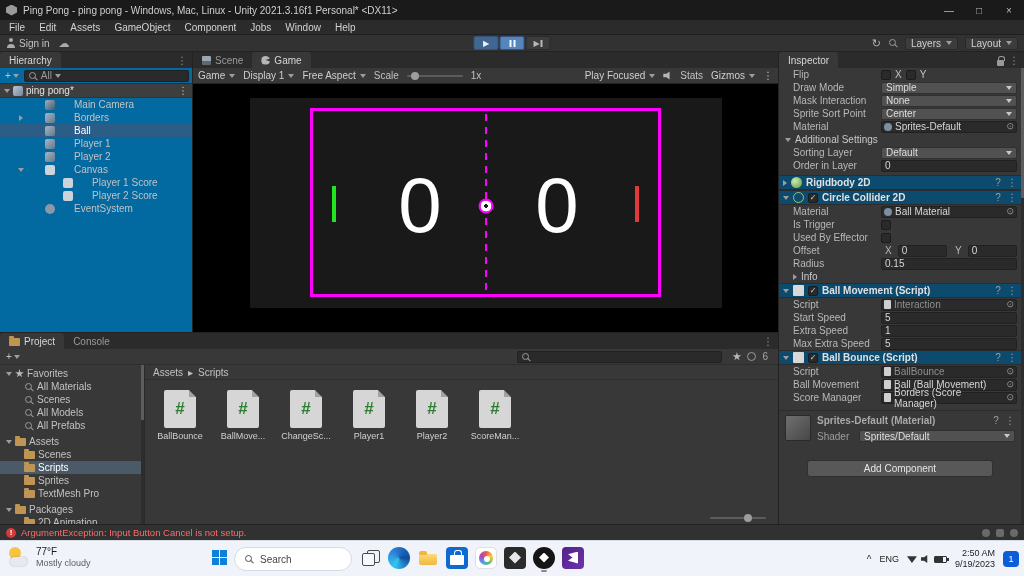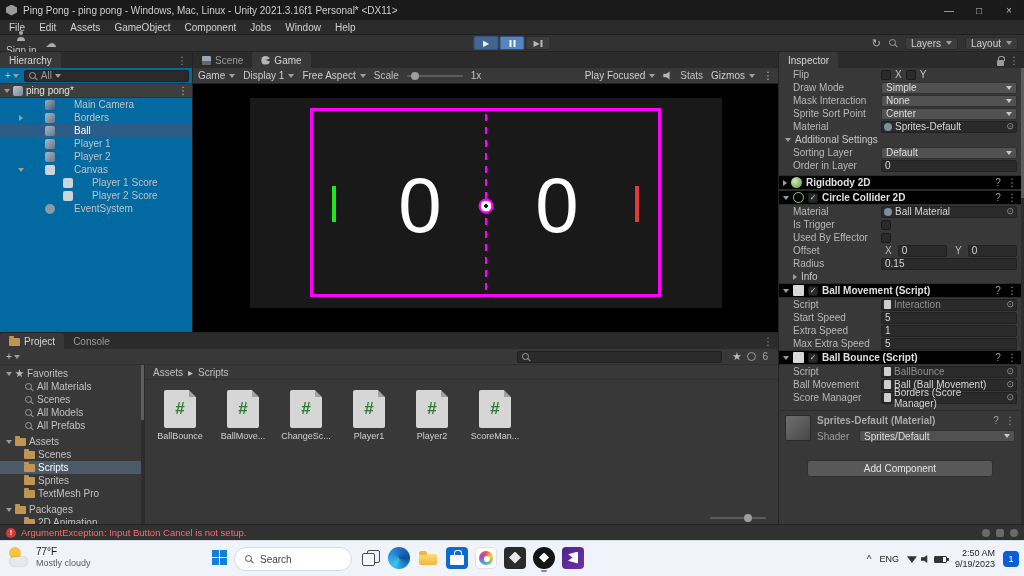--- a/index.html
+++ b/index.html
@@ -13,21 +13,21 @@
   .title { color:#cfcfcf; font-size:10px; white-space:nowrap; }
   .win-controls { margin-left:auto; display:flex; height:100%; }
   .wc { width:30px; display:flex; align-items:center; justify-content:center; color:#bdbdbd; font-size:10px; }
 
   
   .menubar { position:absolute; top:20px; left:0; right:0; height:15px; background:#2b2b2b; border-bottom:1px solid #1f1f1f; display:flex; align-items:center; padding-left:2px; }
   .menu-item { padding:0 7px; color:#d2d2d2; }
 
   
   .toolbar { position:absolute; top:35px; left:0; right:0; height:17px; background:#323232; border-bottom:1px solid #232323; display:flex; align-items:center; padding:0 6px; }
-  .signin { display:flex; align-items:center; gap:4px;flex-direction:column; }
+  .signin { display:flex; align-items:center; gap:4px; }
   .person-icon { width:9px; height:10px; position:relative; }
   .person-icon::before { content:""; position:absolute; top:0; left:2.5px; width:4px; height:4px; border-radius:50%; background:#ababab; }
   .person-icon::after { content:""; position:absolute; bottom:0; left:.5px; width:8px; height:4px; border-radius:4px 4px 0 0; background:#ababab; }
   .cloud-btn { margin-left:9px; color:#ababab; font-size:11px; }
   .play-controls { position:absolute; left:50%; transform:translateX(-50%); top:1px; display:flex; gap:1px; }
   .pc-btn { width:25px; height:14px; background:#3c3c3c; border:1px solid #2a2a2a; border-radius:2px; display:flex; align-items:center; justify-content:center; color:#b8b8b8; font-size:8px; }
   .pc-btn.on { background:#41668f; border-color:#35517a; color:#eaf2fb; }
   .pc-btn.on2 { background:#5585bd; border-color:#35517a; color:#f5faff; }
   .pbar { width:2px; height:7px; background:currentColor; margin:0 1px; }
   .sbar { width:2px; height:7px; background:currentColor; margin-left:1px; }
@@ -93,21 +93,21 @@
   .ifield { flex:1; display:flex; align-items:center; gap:4px; min-width:0; }
   .dd { flex:1; height:12px; background:#515151; border:1px solid #303030; border-radius:2px; display:flex; align-items:center; padding:0 4px; color:#dedede; min-width:0; }
   .dd .tri-d { margin-left:auto; border-top-color:#c9c9c9; }
   .nf { flex:1; height:12px; background:#2a2a2a; border:1px solid #212121; border-radius:2px; padding:0 3px; display:flex; align-items:center; color:#d6d6d6; min-width:0; }
   .of { flex:1; height:12px; background:#2a2a2a; border:1px solid #212121; border-radius:2px; display:flex; align-items:center; gap:3px; padding:0 2px; color:#d6d6d6; min-width:0; }
   .of .target { margin-left:auto; color:#9a9a9a; font-size:9px; line-height:1; }
   .of.dim { color:#8f8f8f; }
   .mini-ball { width:8px; height:8px; border-radius:50%; background:#7b8fa3; flex:none; }
   .mini-script { width:7px; height:9px; background:#cfcfcf; border-radius:1px; flex:none; }
   .foldrow { height:13px; display:flex; align-items:center; gap:4px; padding-left:6px; color:#c8c8c8; }
-  .comp-h { height:15px; background:#000000; border-top:1px solid #2c2c2c; border-bottom:1px solid #2c2c2c; display:flex; align-items:center; gap:4px; padding:0 4px; }
+  .comp-h { height:15px; background:#0c4a6e; border-top:1px solid #2c2c2c; border-bottom:1px solid #2c2c2c; display:flex; align-items:center; gap:4px; padding:0 4px; }
   .ctitle { font-weight:bold; color:#e0e0e0; flex:1; white-space:nowrap; overflow:hidden; }
   .hicon { color:#9e9e9e; width:10px; text-align:center; flex:none; }
   .cicon { width:11px; height:11px; flex:none; }
   .cicon.rb { border-radius:50%; background:radial-gradient(circle at 35% 35%,#cdeab2,#5d9e3a); }
   .cicon.col { border-radius:50%; border:1.5px solid #9ec07a; background:transparent; }
   .cicon.script { background:#d8d8d8; border-radius:1px; }
   .ec-btn { width:24px; height:13px; background:#515151; border:1px solid #303030; border-radius:2px; display:flex; align-items:center; justify-content:center; }
   .poly { width:6px; height:6px; border:1px solid #cfcfcf; transform:rotate(45deg); }
   .axis { color:#b8b8b8; margin:0 2px 0 4px; }
   .gap { height:3px; }

